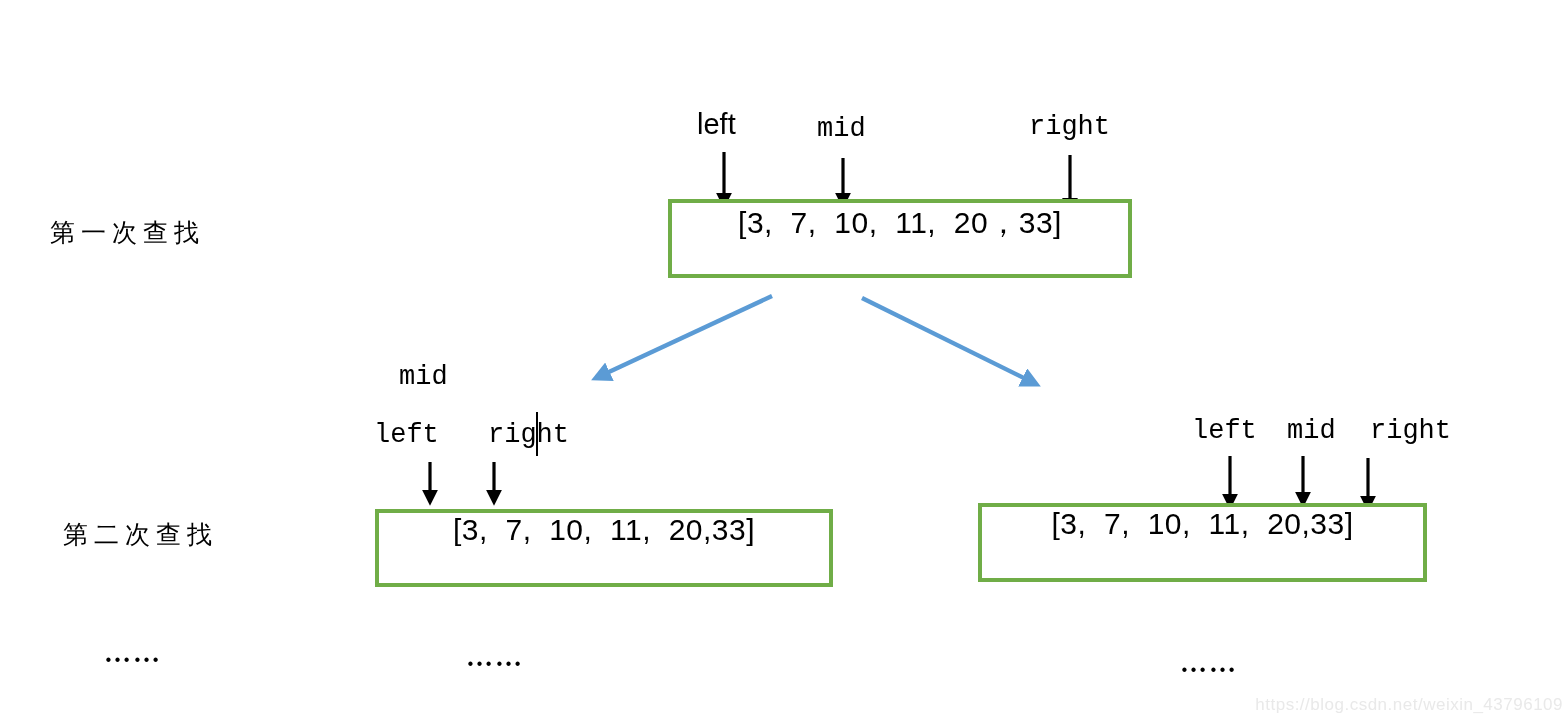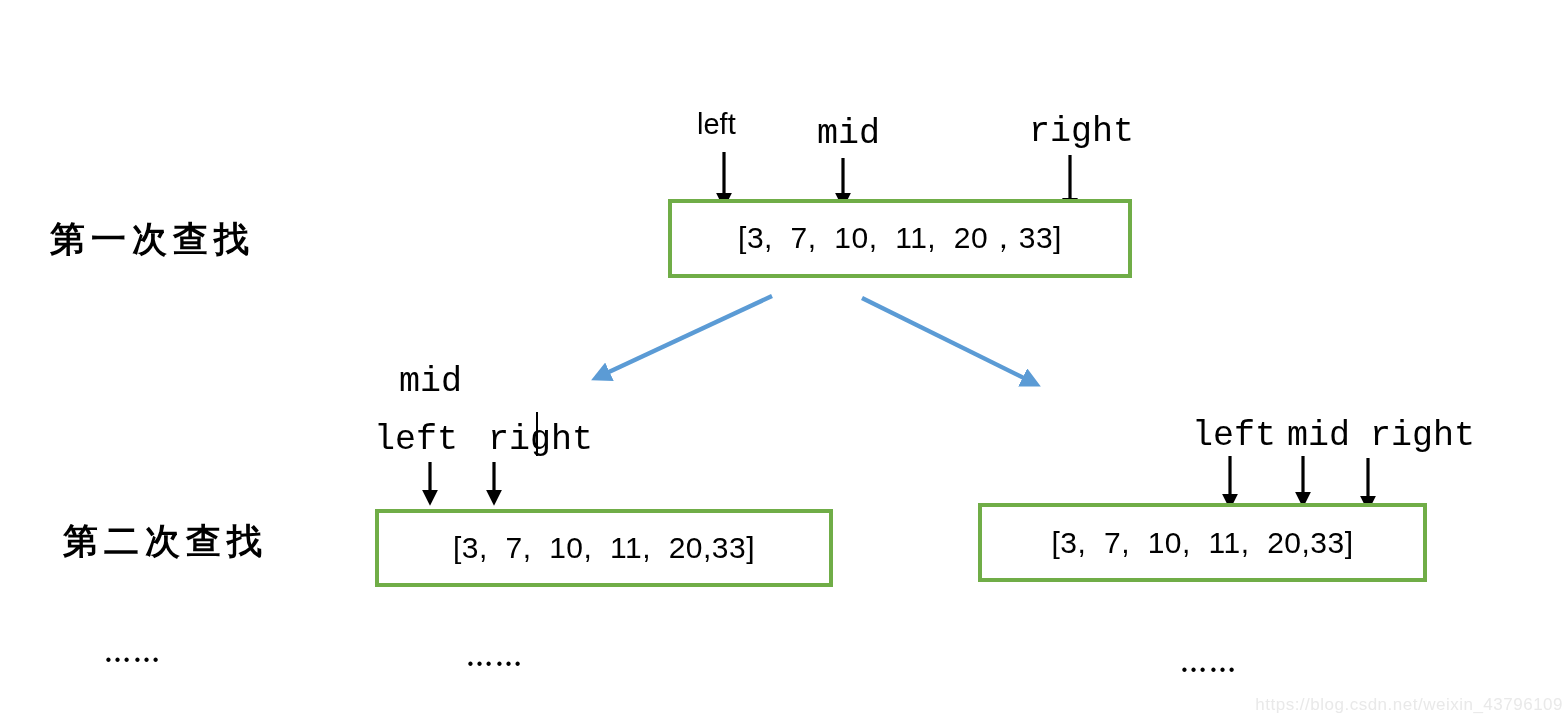--- a/index.html
+++ b/index.html
@@ -14,40 +14,39 @@
     position:relative;
     width:1567px;height:721px;
     background:#ffffff;
     overflow:hidden;
     font-family:"Liberation Sans","DejaVu Sans",sans-serif;
     color:#000;
   }
   .abs{position:absolute;}
   .step-label{
     font-family:"Liberation Serif","DejaVu Serif",serif;
-    font-weight:700;
-    font-size:35px;
+    font-weight:400;
+    font-size:25px;
     letter-spacing:6px;
     white-space:nowrap;
   }
   .ptr-mono{
     font-family:"Liberation Mono","DejaVu Sans Mono",monospace;
-    font-size:35px;
+    font-size:27px;
     white-space:nowrap;
   }
   .ptr-sans{
     font-family:"Liberation Sans","DejaVu Sans",sans-serif;
     font-size:29px;
     white-space:nowrap;
   }
   .array-box{
     border:4px solid var(--box-border);
     background:#ffffff;
     display:flex;
-    align-items:center;
     justify-content:center;
   }
   .array-text{
     font-family:"Liberation Sans","DejaVu Sans",sans-serif;
     font-size:30px;
     white-space:pre;
     letter-spacing:0.5px;
   }
   .ellipsis{
     font-family:"Liberation Serif","DejaVu Serif",serif;

